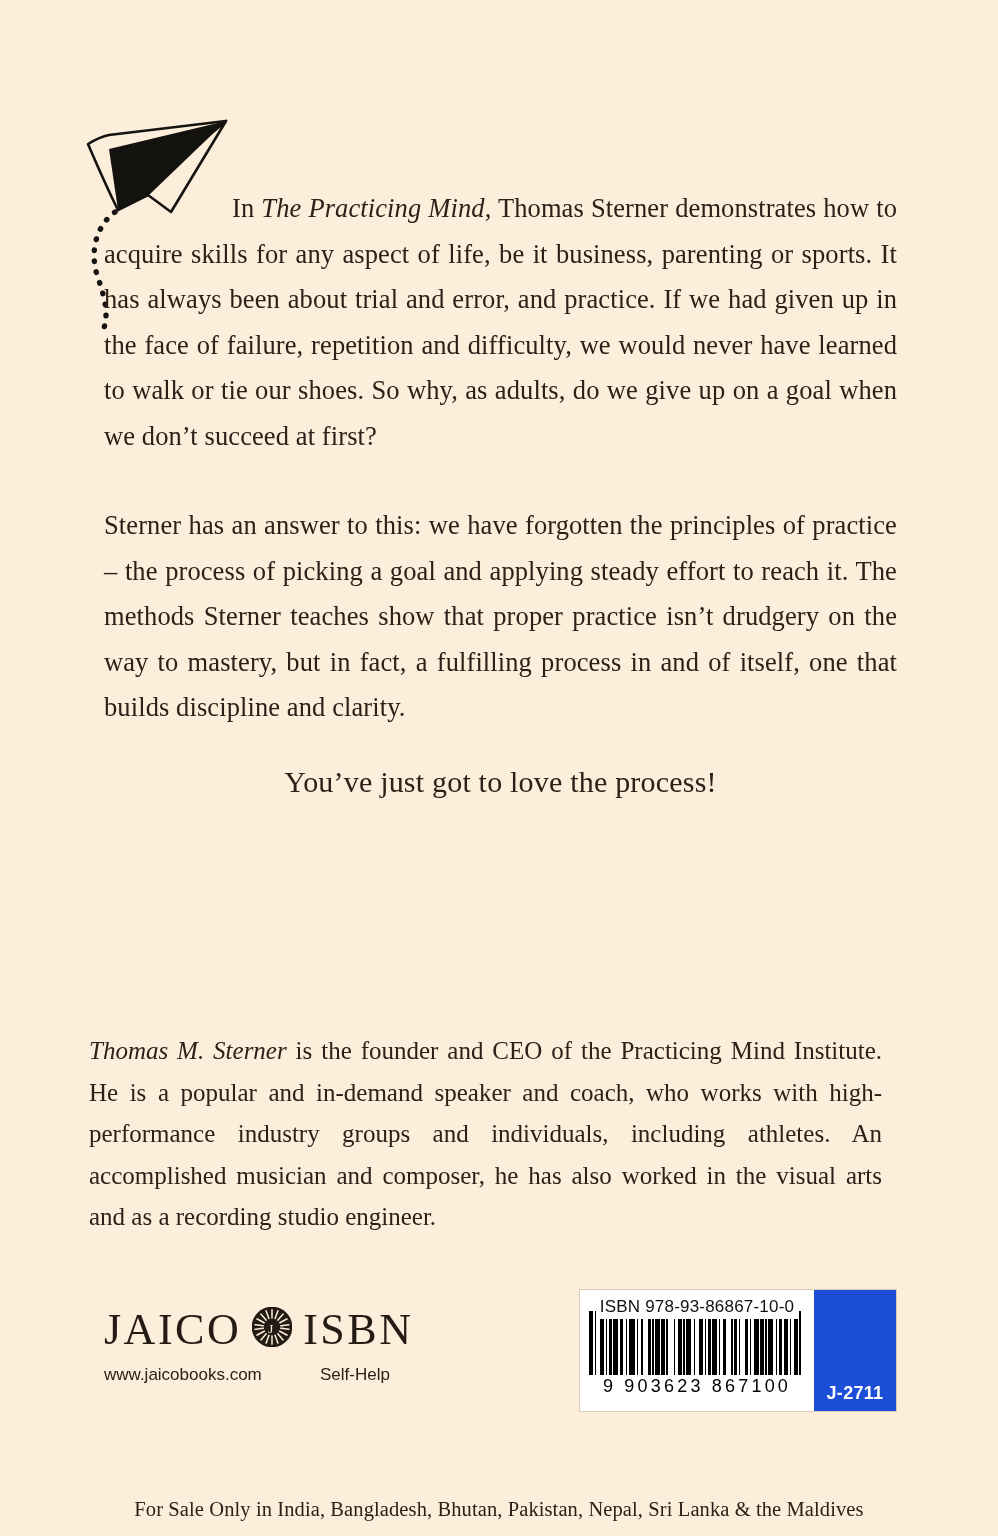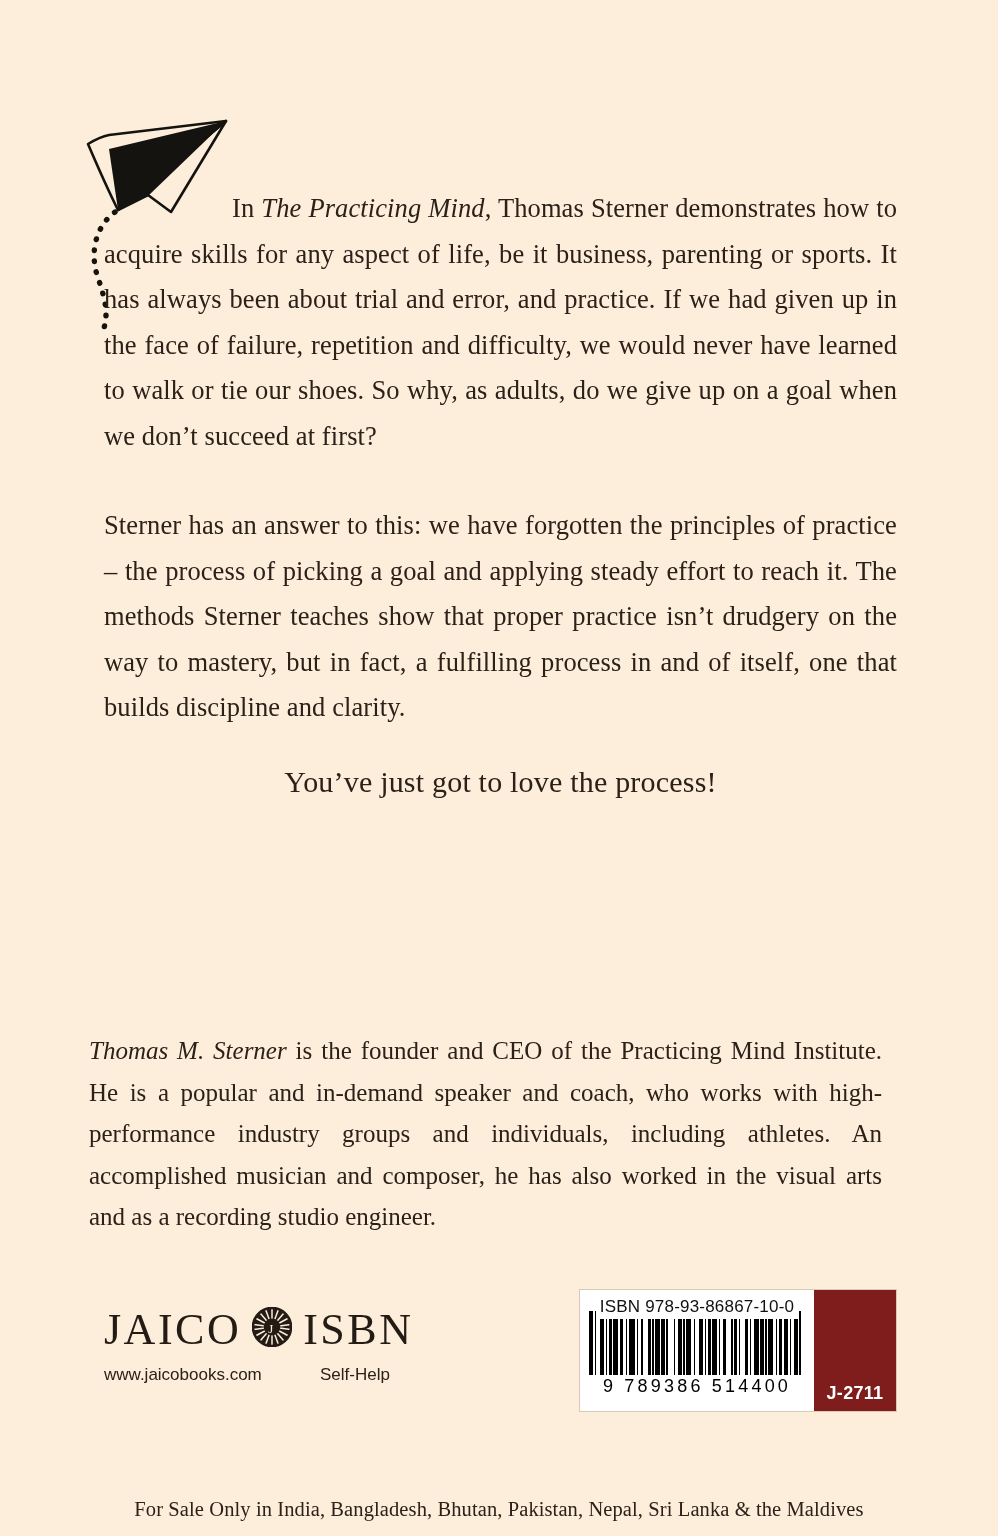--- a/index.html
+++ b/index.html
@@ -171,21 +171,21 @@
   .digits {
     margin-top: 1px;
     font-family: "Liberation Sans", "DejaVu Sans", sans-serif;
     font-size: 18px;
     color: #000;
     letter-spacing: 3.2px;
     white-space: nowrap;
   }
   .barcode-side {
     flex: 0 0 82px;
-    background: #7f1d1d;
+    background: #1d4ed8;
     position: relative;
   }
   .side-code {
     position: absolute;
     bottom: 7px;
     left: 0;
     right: 0;
     text-align: center;
     color: #ffffff;
     font-family: "Liberation Sans", "DejaVu Sans", sans-serif;
@@ -360,21 +360,21 @@
           <span class="w" style="width: 1.55px;"></span>
           <span style="width: 4.65px;"></span>
           <span class="w" style="width: 1.55px;"></span>
           <span style="width: 1.55px;"></span>
           <span class="w" style="width: 3.1px;"></span>
           <span style="width: 3.1px;"></span>
           <span class="w guard" style="width: 1.55px;"></span>
           <span class=" guard" style="width: 1.55px;"></span>
           <span class="w guard" style="width: 4.65px;"></span>
         </div>
-      <div class="digits">9 789386 514400</div>
+      <div class="digits">9 903623 867100</div>
     </div>
     <div class="barcode-side">
       <div class="side-code">J-2711</div>
     </div>
   </div>
 
   <div class="footer">For Sale Only in India, Bangladesh, Bhutan, Pakistan, Nepal, Sri Lanka &amp; the Maldives</div>
 
 </div>
 

